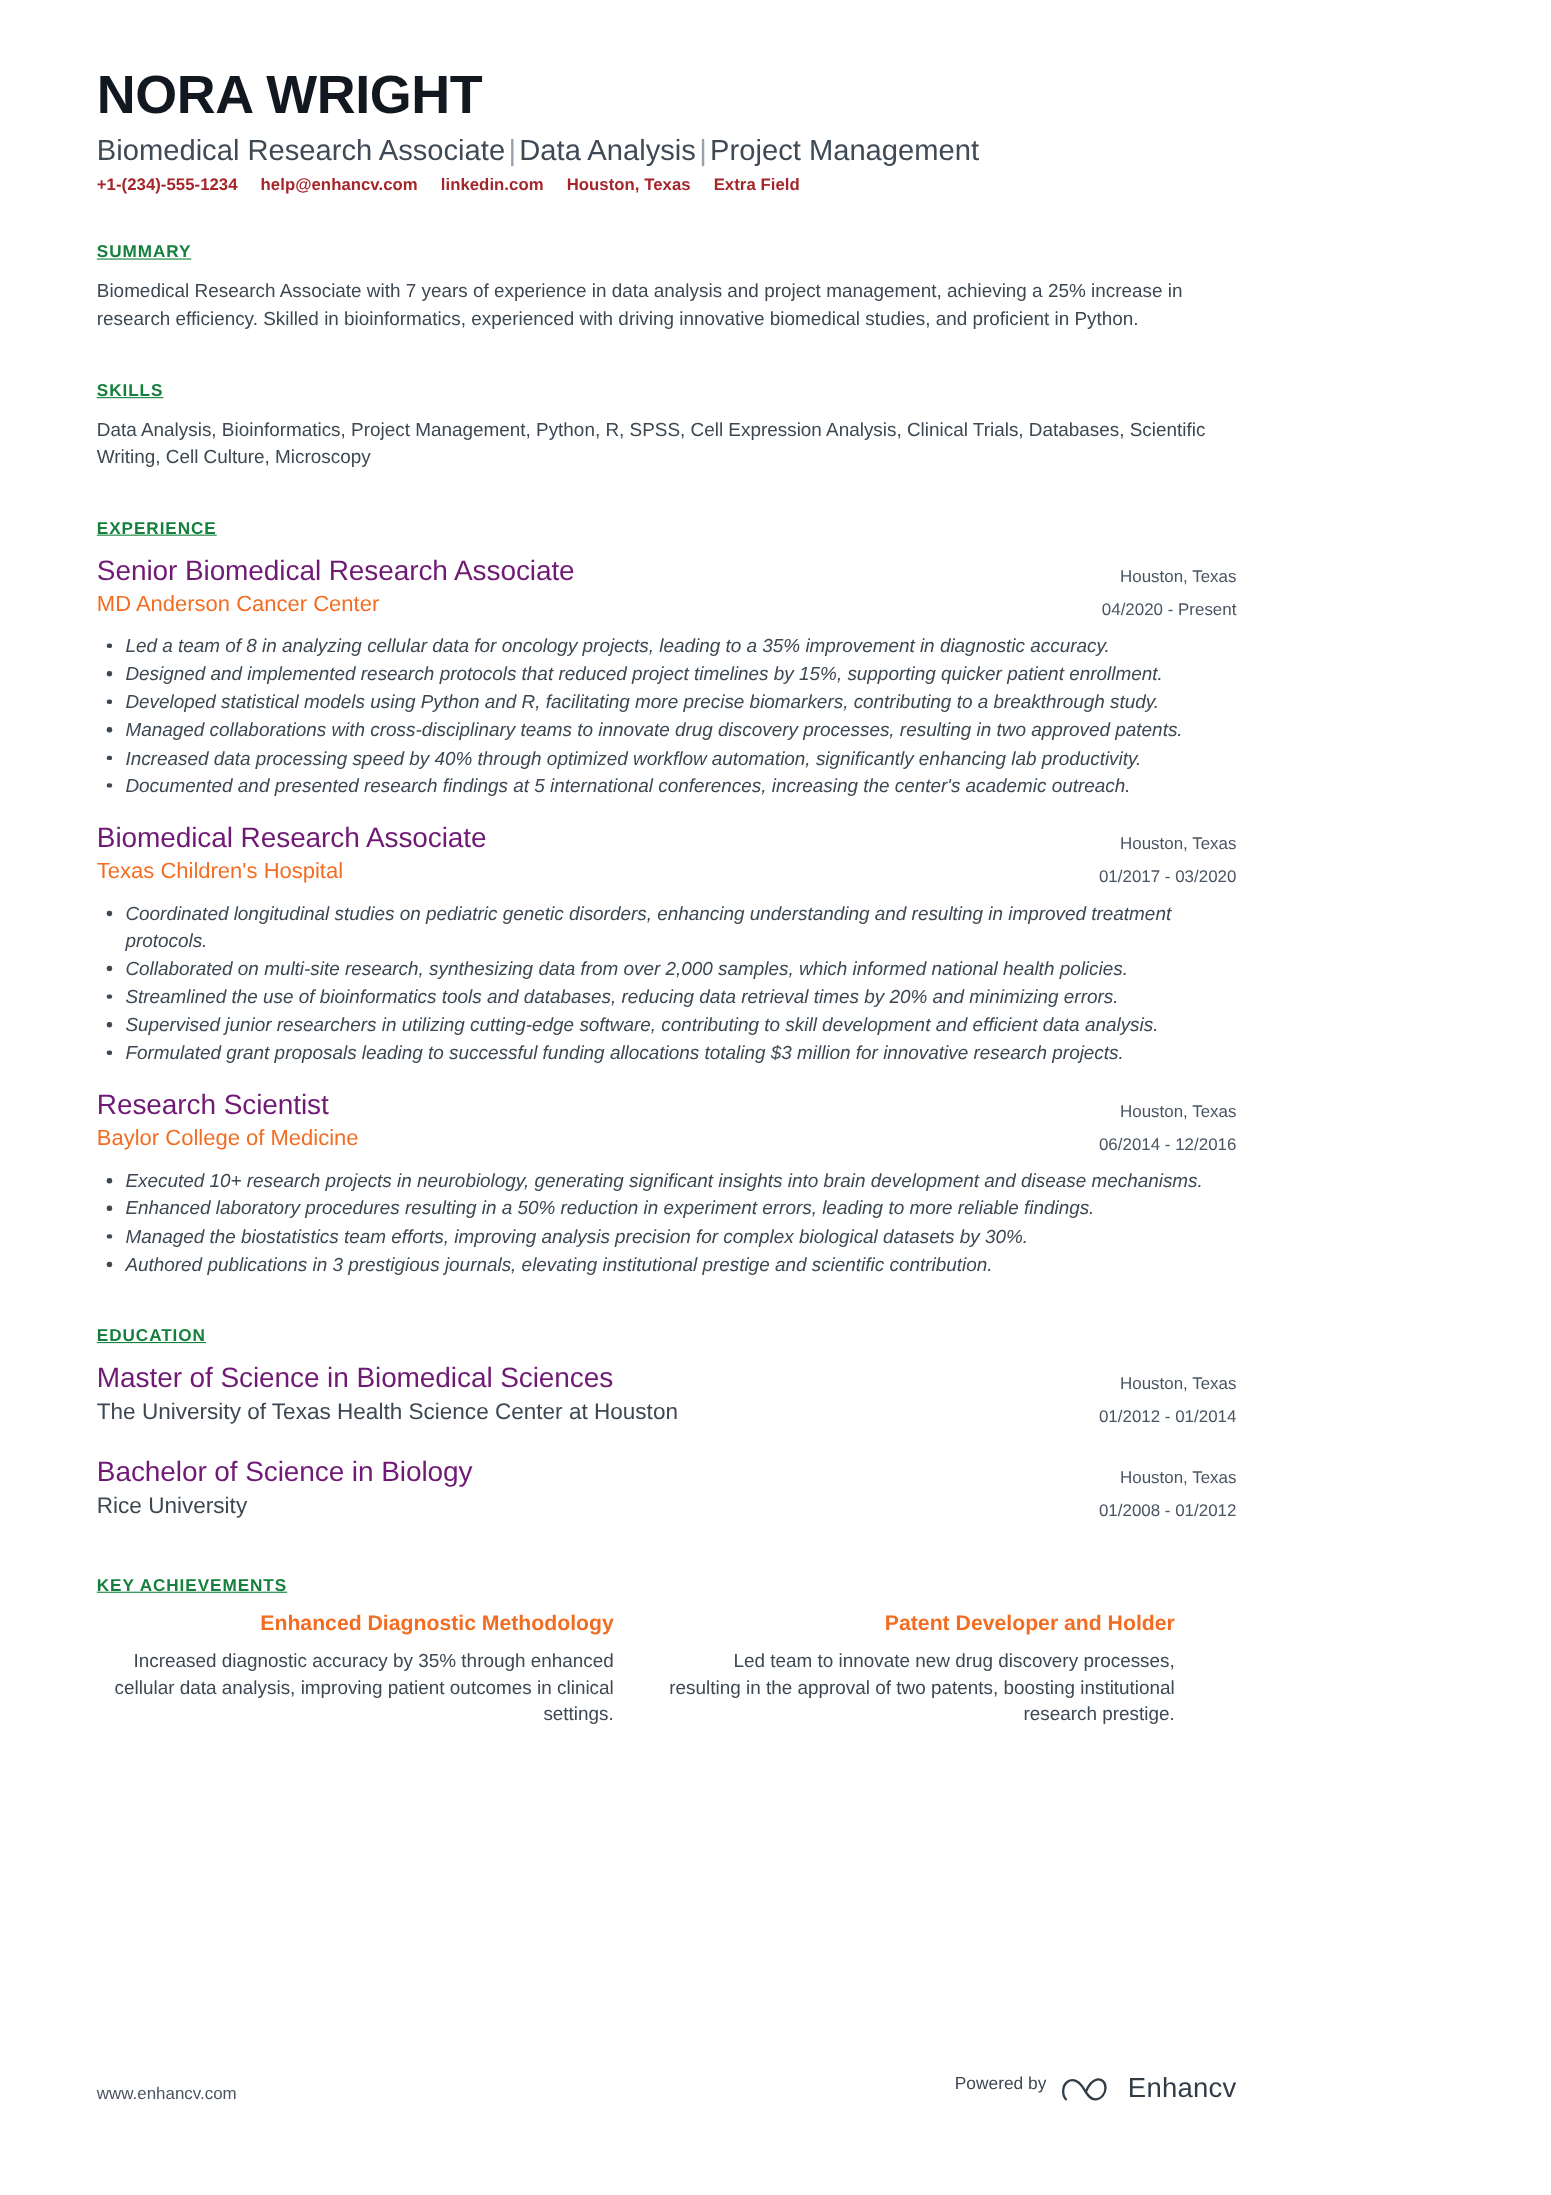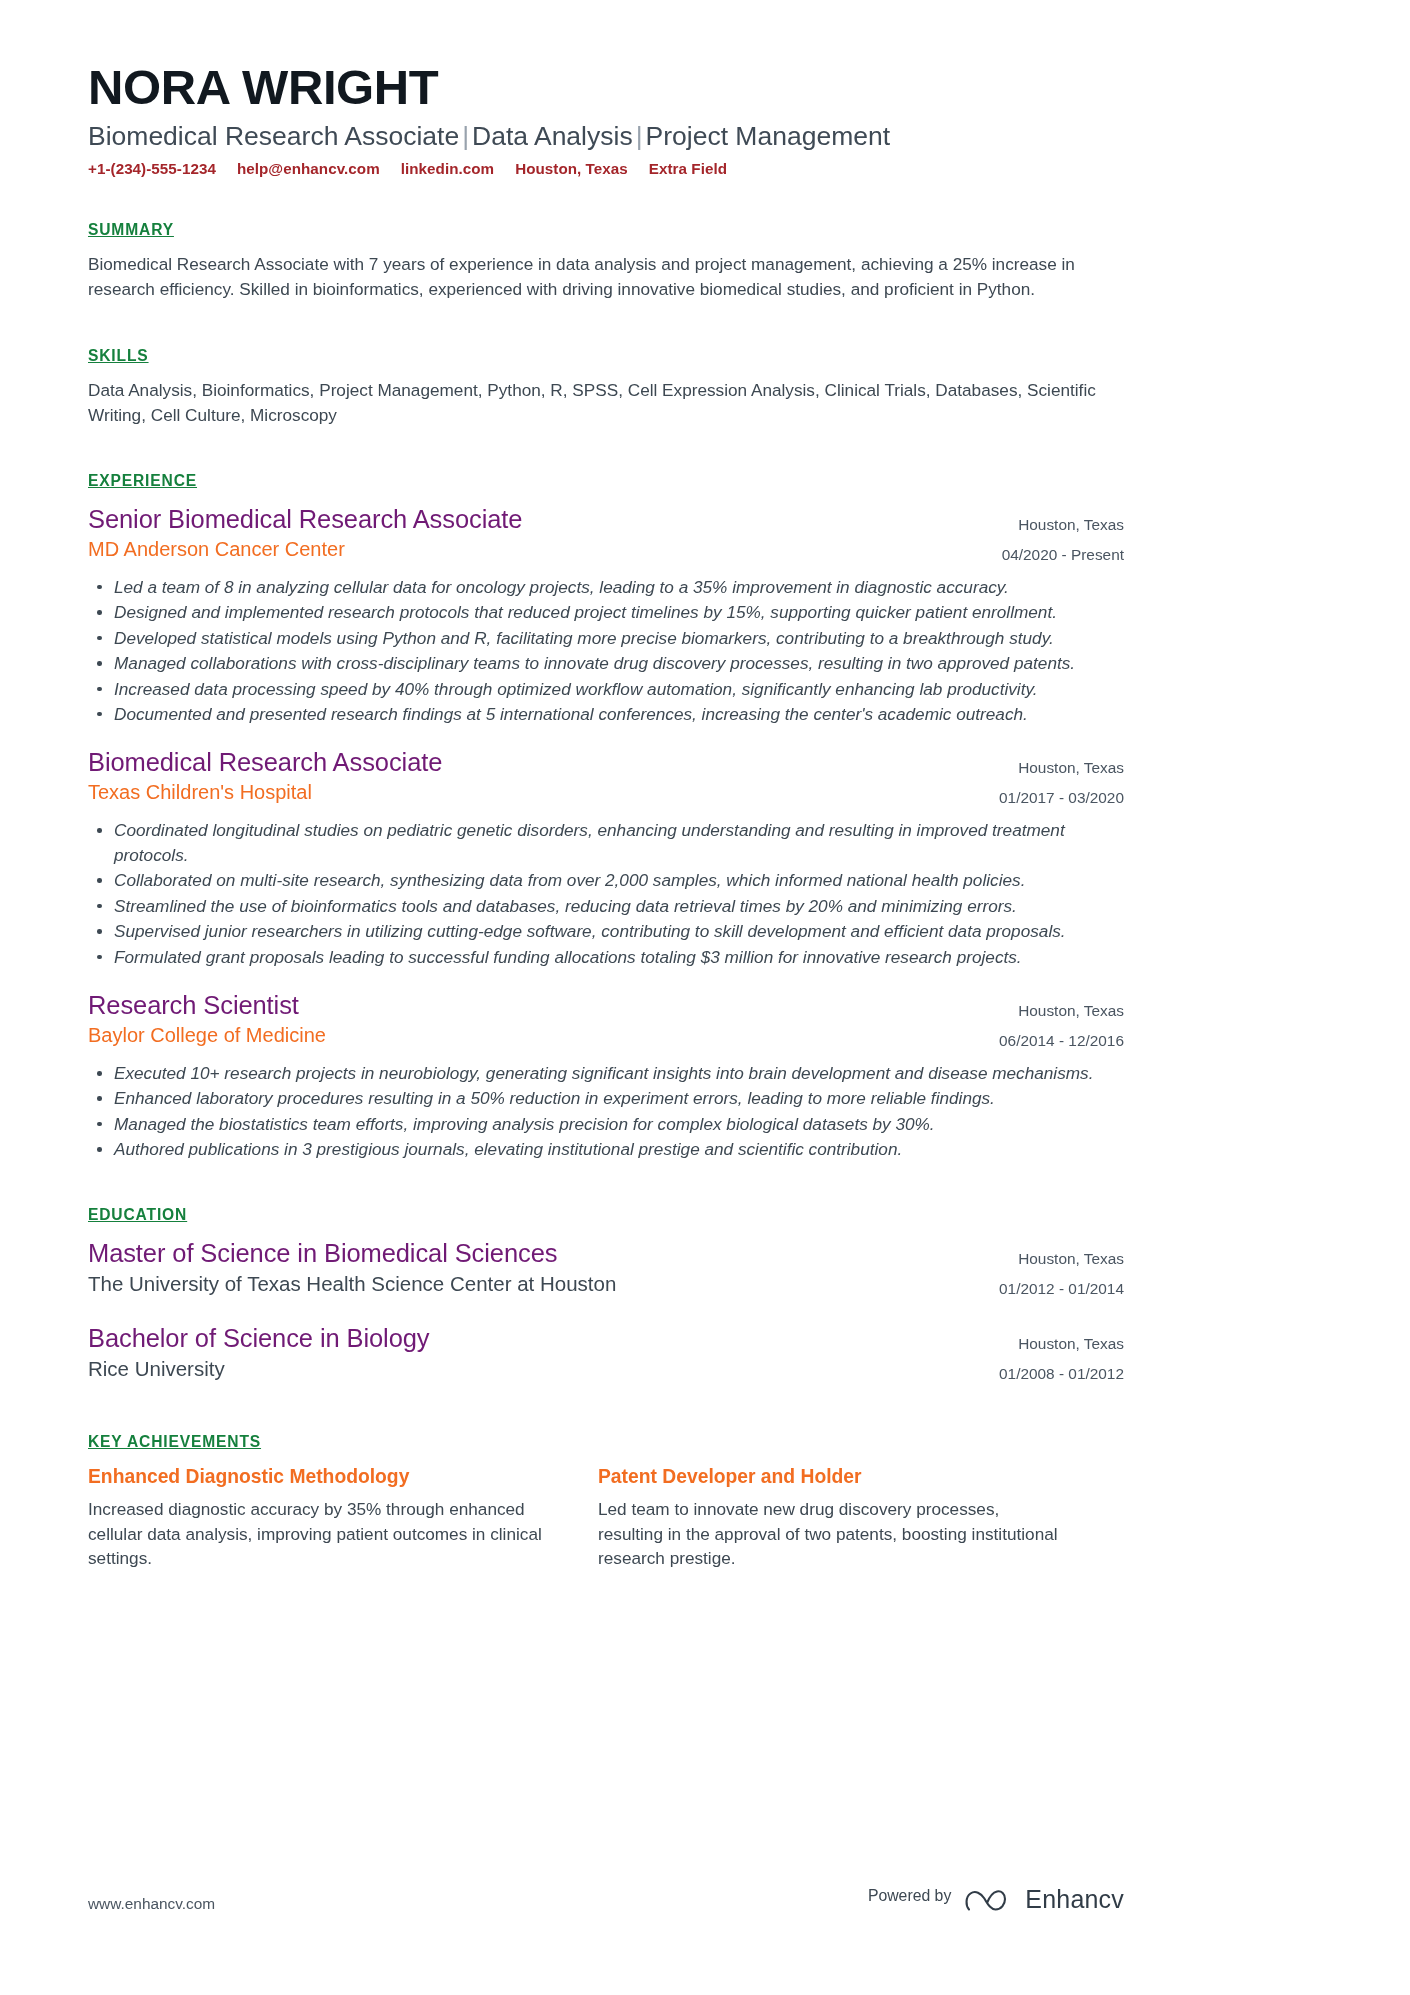--- a/index.html
+++ b/index.html
@@ -153,21 +153,21 @@
     border-radius: 50%;
     background: #3d4852;
   }
 
   
   .achievements {
     display: flex;
     gap: 40px;
     margin-top: 2px;
   }
-  .achievement { width: 470px; flex: 0 0 auto; }
+  .achievement { width: 470px; flex: 0 0 auto; text-align: right; }
   .achievement-title {
     font-size: 19.3px;
     font-weight: 700;
     color: #f26d21;
     line-height: 1.3;
     margin-bottom: 8px;
   }
   .achievement-desc {
     font-size: 17.2px;
     line-height: 1.44;
@@ -270,21 +270,21 @@
         </div>
         <div class="entry-meta">
           <div class="loc">Houston, Texas</div>
           <div class="dates">01/2017 - 03/2020</div>
         </div>
       </div>
       <ul class="bullets">
         <li>Coordinated longitudinal studies on pediatric genetic disorders, enhancing understanding and resulting in improved treatment protocols.</li>
         <li>Collaborated on multi-site research, synthesizing data from over 2,000 samples, which informed national health policies.</li>
         <li>Streamlined the use of bioinformatics tools and databases, reducing data retrieval times by 20% and minimizing errors.</li>
-        <li>Supervised junior researchers in utilizing cutting-edge software, contributing to skill development and efficient data proposals.</li>
+        <li>Supervised junior researchers in utilizing cutting-edge software, contributing to skill development and efficient data analysis.</li>
         <li>Formulated grant proposals leading to successful funding allocations totaling $3 million for innovative research projects.</li>
       </ul>
     </div>
 
     <div class="entry" style="margin-top:20px;">
       <div class="entry-head">
         <div class="entry-left">
           <div class="entry-title">Research Scientist</div>
           <div class="entry-subtitle">Baylor College of Medicine</div>
         </div>

